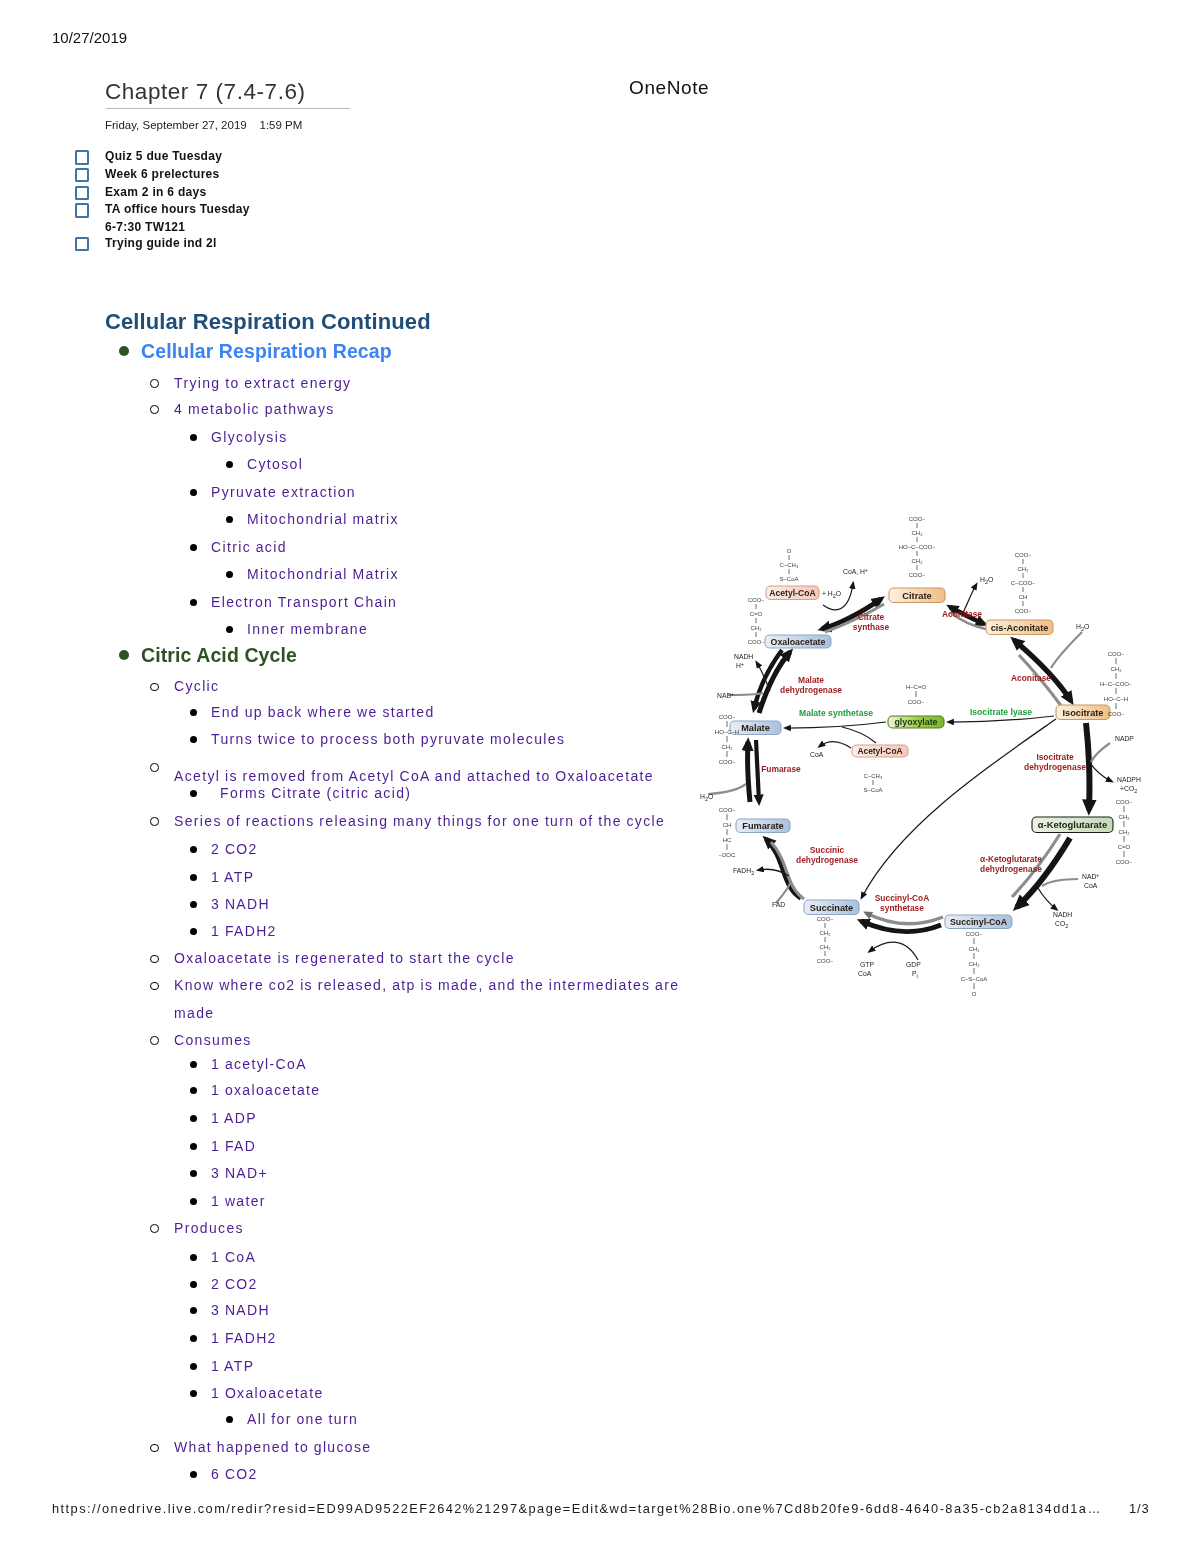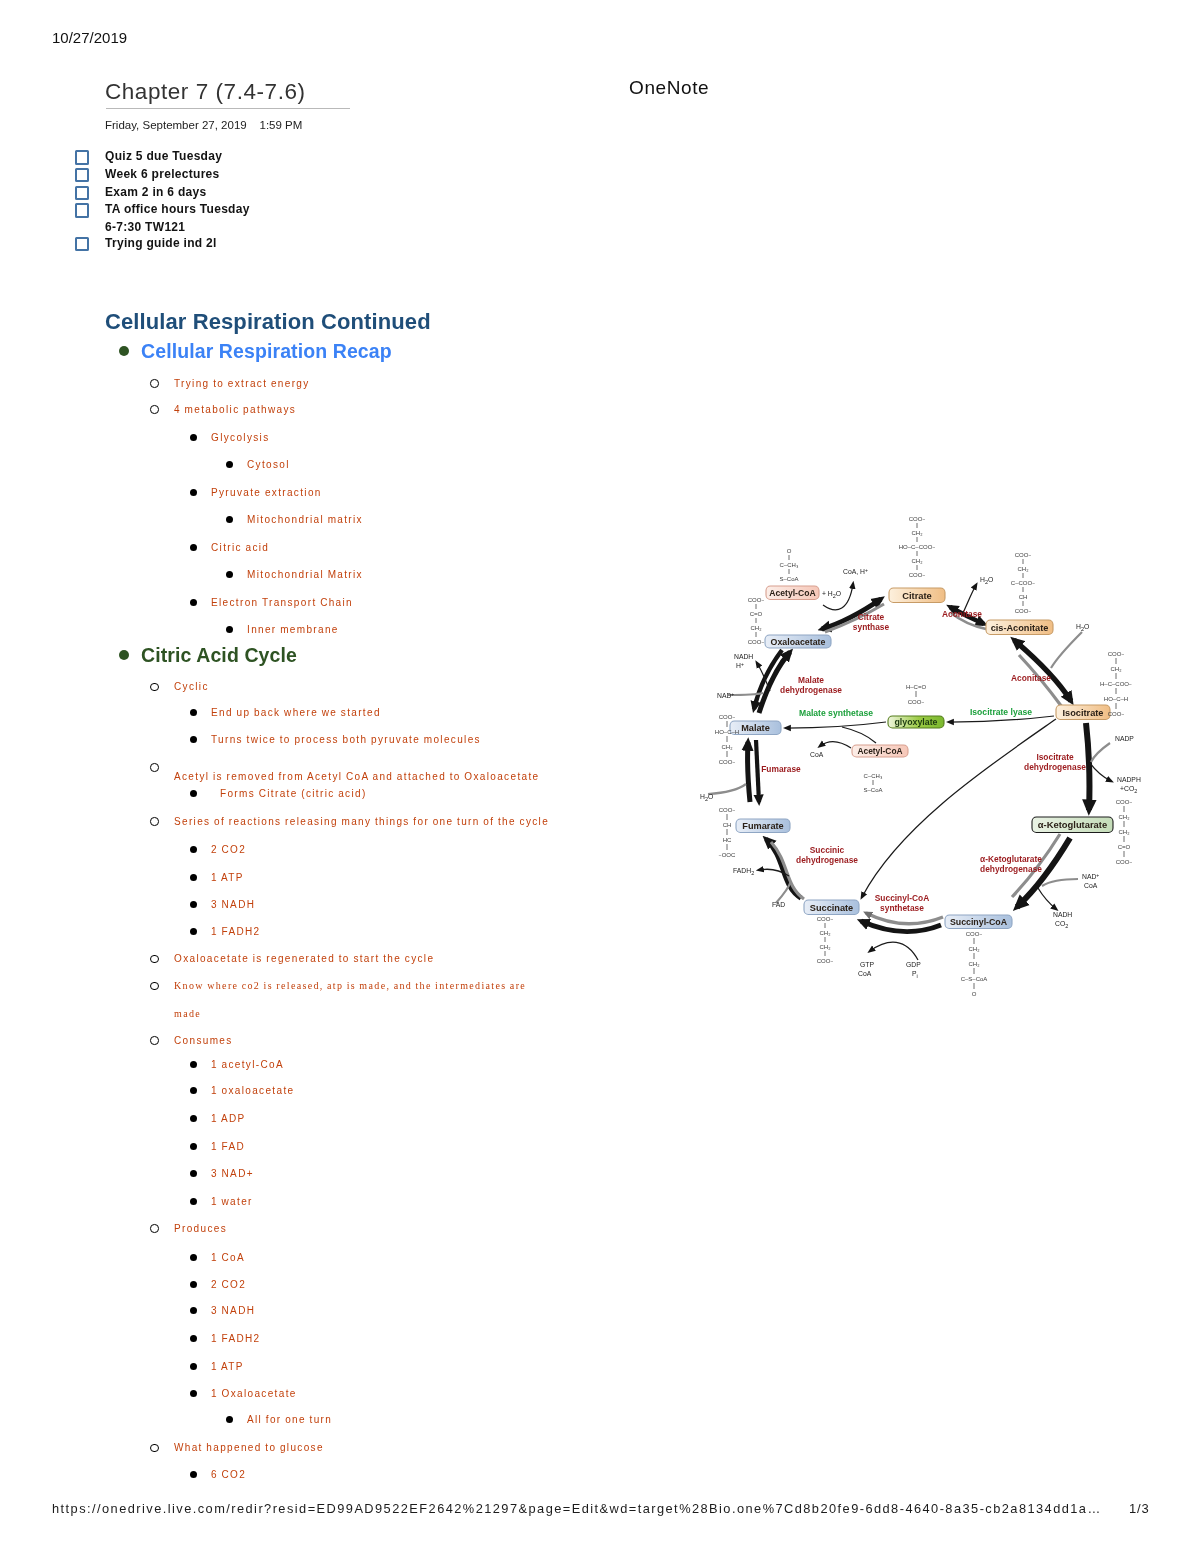--- a/index.html
+++ b/index.html
@@ -1,17 +1,17 @@
 <!DOCTYPE html>
 <html><head><meta charset="utf-8">
 <style>
 html,body{margin:0;padding:0;background:#fff;}
 body{position:relative;width:1200px;height:1553px;font-family:"Liberation Sans",sans-serif;color:#111;}
 .abs{position:absolute;}
-.ln{position:absolute;font-size:10px;line-height:27.4px;letter-spacing:1.35px;word-spacing:-0.5px;color:#c2410c;white-space:pre;}
+.ln{position:absolute;font-size:14px;line-height:27.4px;letter-spacing:1.35px;word-spacing:-0.5px;color:#4c1d95;white-space:pre;}
 .l2b{position:absolute;left:150px;width:6.5px;height:6.5px;border:1.7px solid #000;border-radius:50%;}
 .dot{position:absolute;width:7px;height:7px;background:#000;border-radius:50%;}
 .cb{position:absolute;left:74.5px;width:10.6px;height:10.6px;border:2px solid #4473a5;border-radius:1.5px;}
 .ct{position:absolute;left:105px;font-size:12px;font-weight:bold;letter-spacing:0.3px;color:#131313;}
 </style></head>
 <body>
 <div class="abs" style="left:52px;top:29px;font-size:15px;">10/27/2019</div>
 <div class="abs" style="left:629px;top:29px;font-size:19px;letter-spacing:0.6px;margin-top:48px;">OneNote</div>
 
 <div class="abs" style="left:105px;top:79px;font-size:22.5px;letter-spacing:0.55px;color:#333;">Chapter 7 (7.4-7.6)</div>
@@ -72,21 +72,21 @@
 <div class="ln" style="top:835.9px;left:211px">2 CO2</div>
 <div class="dot" style="top:873.8px;left:190px"></div>
 <div class="ln" style="top:863.8px;left:211px">1 ATP</div>
 <div class="dot" style="top:900.8px;left:190px"></div>
 <div class="ln" style="top:890.8px;left:211px">3 NADH</div>
 <div class="dot" style="top:928.2px;left:190px"></div>
 <div class="ln" style="top:918.2px;left:211px">1 FADH2</div>
 <div class="l2b" style="top:954.7px"></div>
 <div class="ln" style="top:945.2px;left:174px;">Oxaloacetate is regenerated to start the cycle</div>
 <div class="l2b" style="top:981.6px"></div>
-<div class="ln" style="top:972.1px;left:174px;font-family:Liberation Serif, serif;">Know where co2 is released, atp is made, and the intermediates are<br>made</div>
+<div class="ln" style="top:972.1px;left:174px;">Know where co2 is released, atp is made, and the intermediates are<br>made</div>
 <div class="l2b" style="top:1036px"></div>
 <div class="ln" style="top:1026.5px;left:174px;">Consumes</div>
 <div class="dot" style="top:1060.5px;left:190px"></div>
 <div class="ln" style="top:1050.5px;left:211px">1 acetyl-CoA</div>
 <div class="dot" style="top:1087.4px;left:190px"></div>
 <div class="ln" style="top:1077.4px;left:211px">1 oxaloacetate</div>
 <div class="dot" style="top:1115.4px;left:190px"></div>
 <div class="ln" style="top:1105.4px;left:211px">1 ADP</div>
 <div class="dot" style="top:1143.3px;left:190px"></div>
 <div class="ln" style="top:1133.3px;left:211px">1 FAD</div>

